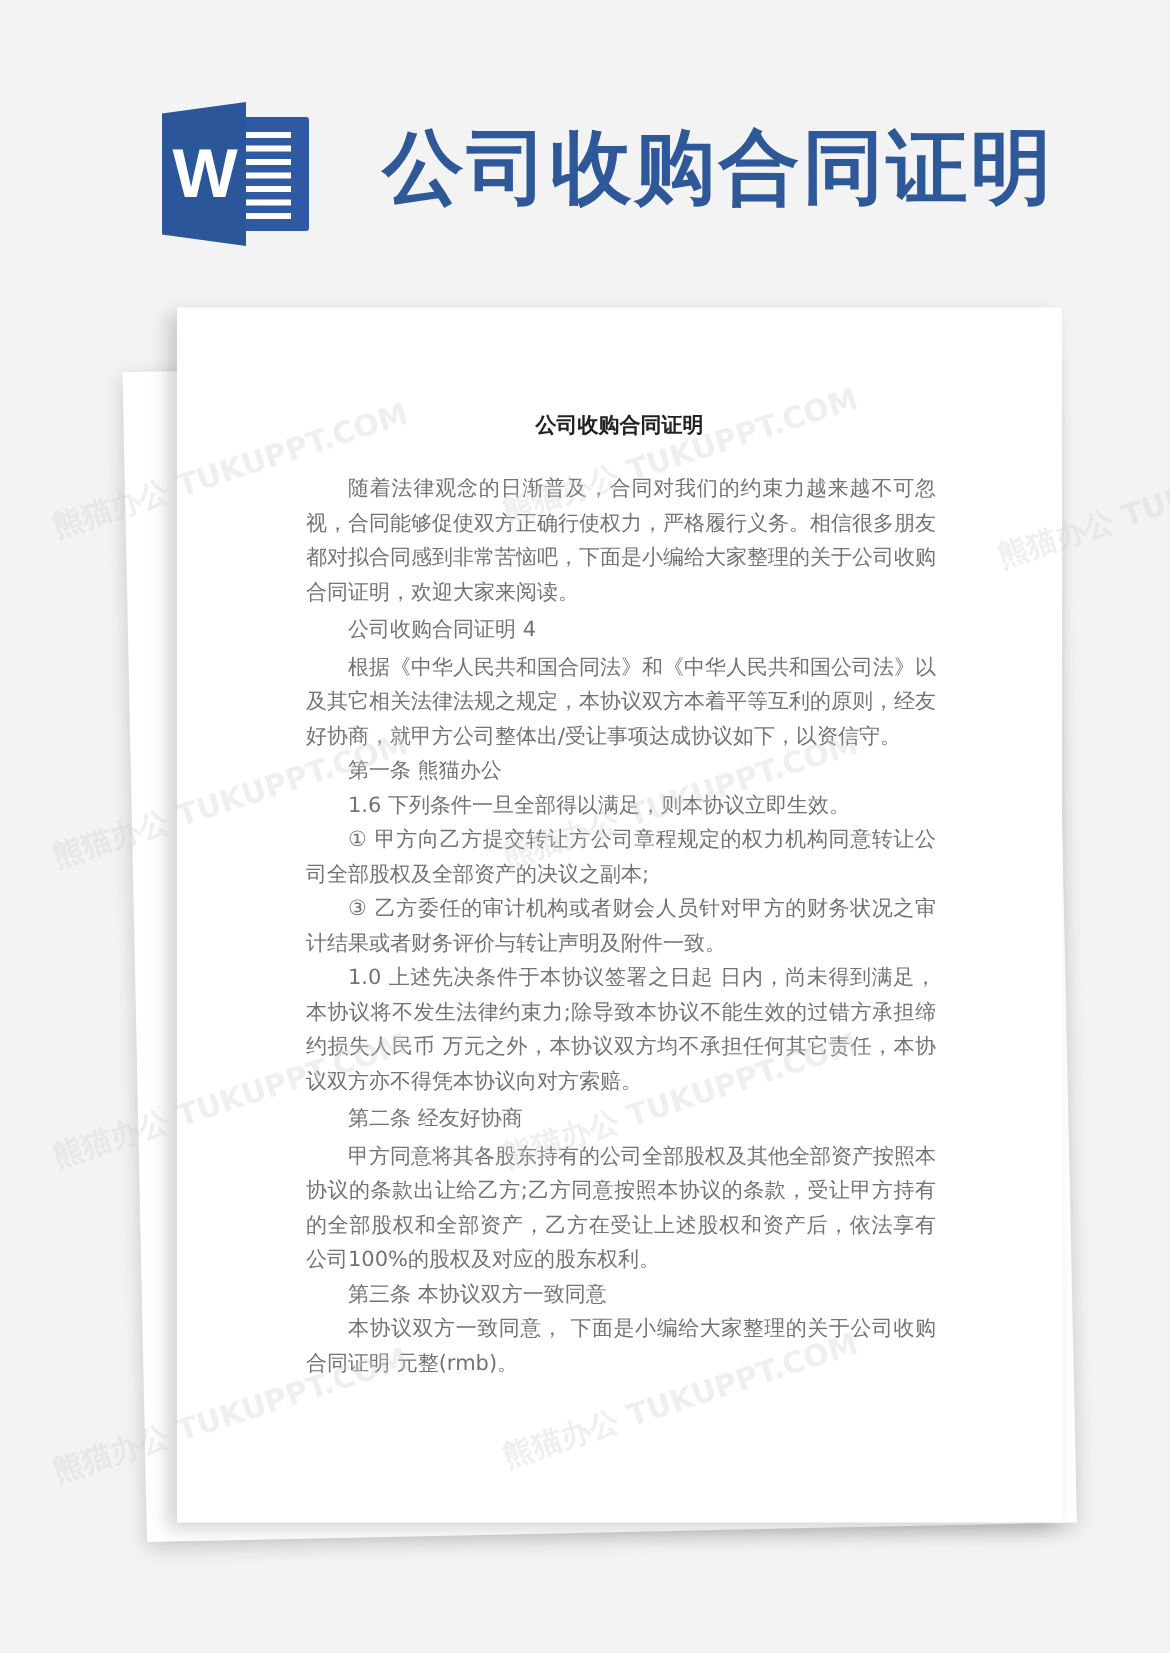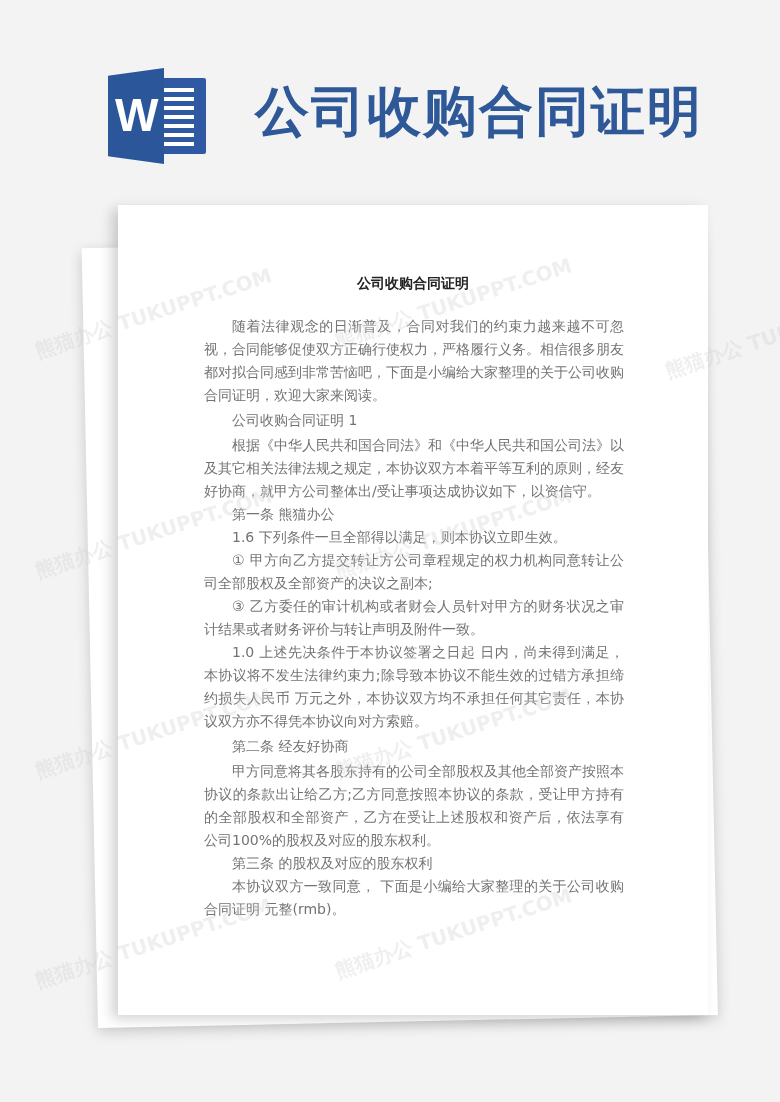--- a/index.html
+++ b/index.html
@@ -77,30 +77,30 @@
   </div>
   <div class="big-title">公司收购合同证明</div>
 </div>
 
 <div class="page-back"></div>
 
 <div class="page-front">
   <div class="doc-title">公司收购合同证明</div>
   <div class="body-text">
     <p>随着法律观念的日渐普及，合同对我们的约束力越来越不可忽视，合同能够促使双方正确行使权力，严格履行义务。相信很多朋友都对拟合同感到非常苦恼吧，下面是小编给大家整理的关于公司收购合同证明，欢迎大家来阅读。</p>
-    <p class="h">公司收购合同证明 1</p>
+    <p class="h">公司收购合同证明 4</p>
     <p>根据《中华人民共和国合同法》和《中华人民共和国公司法》以及其它相关法律法规之规定，本协议双方本着平等互利的原则，经友好协商，就甲方公司整体出/受让事项达成协议如下，以资信守。</p>
     <p>第一条 熊猫办公</p>
     <p>1.6 下列条件一旦全部得以满足，则本协议立即生效。</p>
     <p>① 甲方向乙方提交转让方公司章程规定的权力机构同意转让公司全部股权及全部资产的决议之副本;</p>
     <p>③ 乙方委任的审计机构或者财会人员针对甲方的财务状况之审计结果或者财务评价与转让声明及附件一致。</p>
     <p>1.0 上述先决条件于本协议签署之日起  日内，尚未得到满足，本协议将不发生法律约束力;除导致本协议不能生效的过错方承担缔约损失人民币  万元之外，本协议双方均不承担任何其它责任，本协议双方亦不得凭本协议向对方索赔。</p>
     <p class="h">第二条 经友好协商</p>
     <p>甲方同意将其各股东持有的公司全部股权及其他全部资产按照本协议的条款出让给乙方;乙方同意按照本协议的条款，受让甲方持有的全部股权和全部资产，乙方在受让上述股权和资产后，依法享有 公司100%的股权及对应的股东权利。</p>
-    <p>第三条 的股权及对应的股东权利</p>
+    <p>第三条 本协议双方一致同意</p>
     <p>本协议双方一致同意， 下面是小编给大家整理的关于公司收购合同证明 元整(rmb)。</p>
   </div>
 </div>
 
 <div class="watermark" style="left:30px;top:300px">熊猫办公 TUKUPPT.COM</div>
 <div class="watermark" style="left:330px;top:290px">熊猫办公 TUKUPPT.COM</div>
 <div class="watermark" style="left:660px;top:320px">熊猫办公 TUKUPPT.COM</div>
 <div class="watermark" style="left:30px;top:520px">熊猫办公 TUKUPPT.COM</div>
 <div class="watermark" style="left:330px;top:520px">熊猫办公 TUKUPPT.COM</div>
 <div class="watermark" style="left:30px;top:720px">熊猫办公 TUKUPPT.COM</div>

